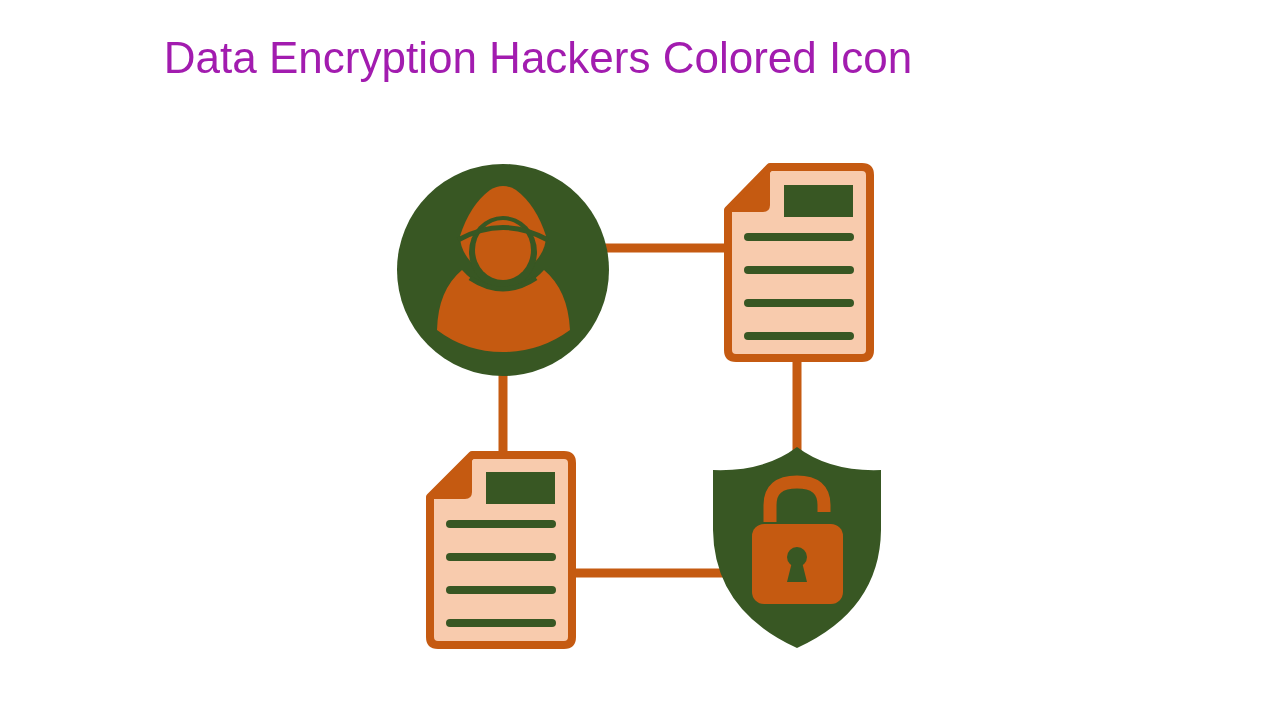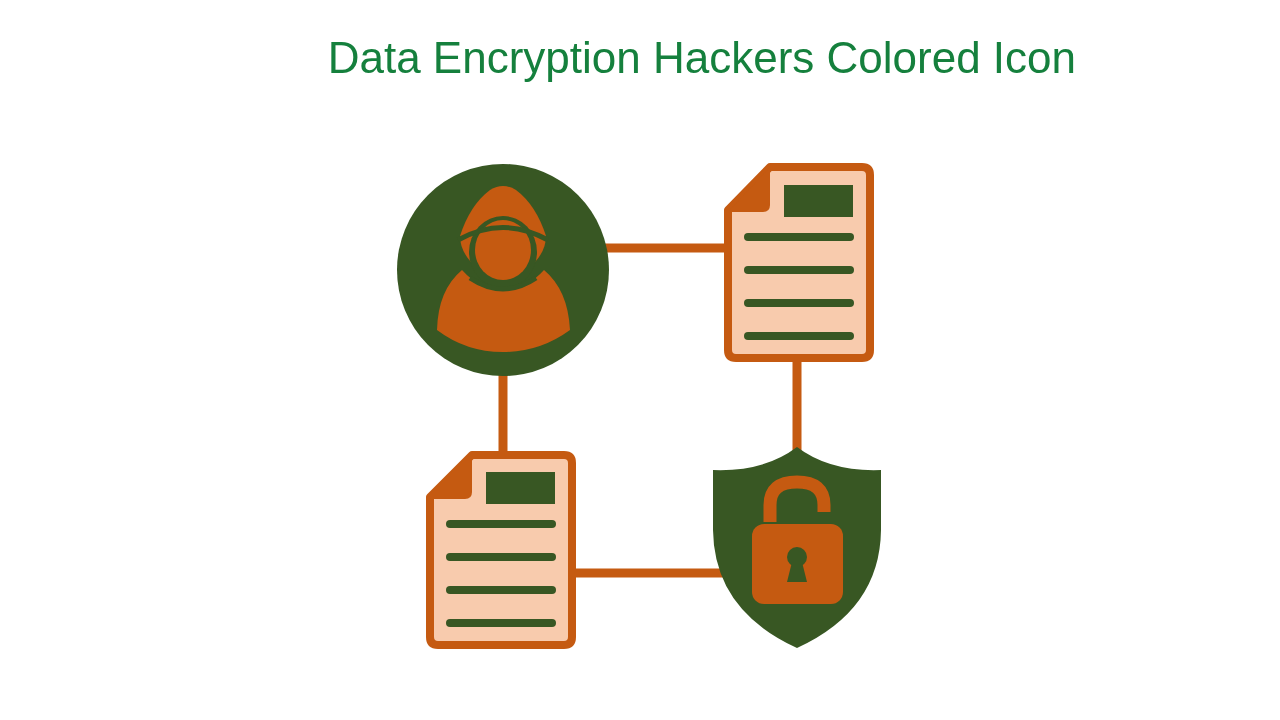--- a/index.html
+++ b/index.html
@@ -8,24 +8,24 @@
       width: 1280px;
       height: 720px;
       background: #ffffff;
       overflow: hidden;
     }
     .title {
       position: absolute;
       left: 0;
       top: 30px;
       width: 1076px;
-      text-align: right;
+      text-align: center;
       font-family: "Liberation Sans", sans-serif;
       font-size: 44px;
-      color: #15803d;
+      color: #a21caf;
       line-height: 56px;
     }
     .stage {
       position: absolute;
       left: 0;
       top: 0;
       width: 1280px;
       height: 720px;
     }
   </style>

